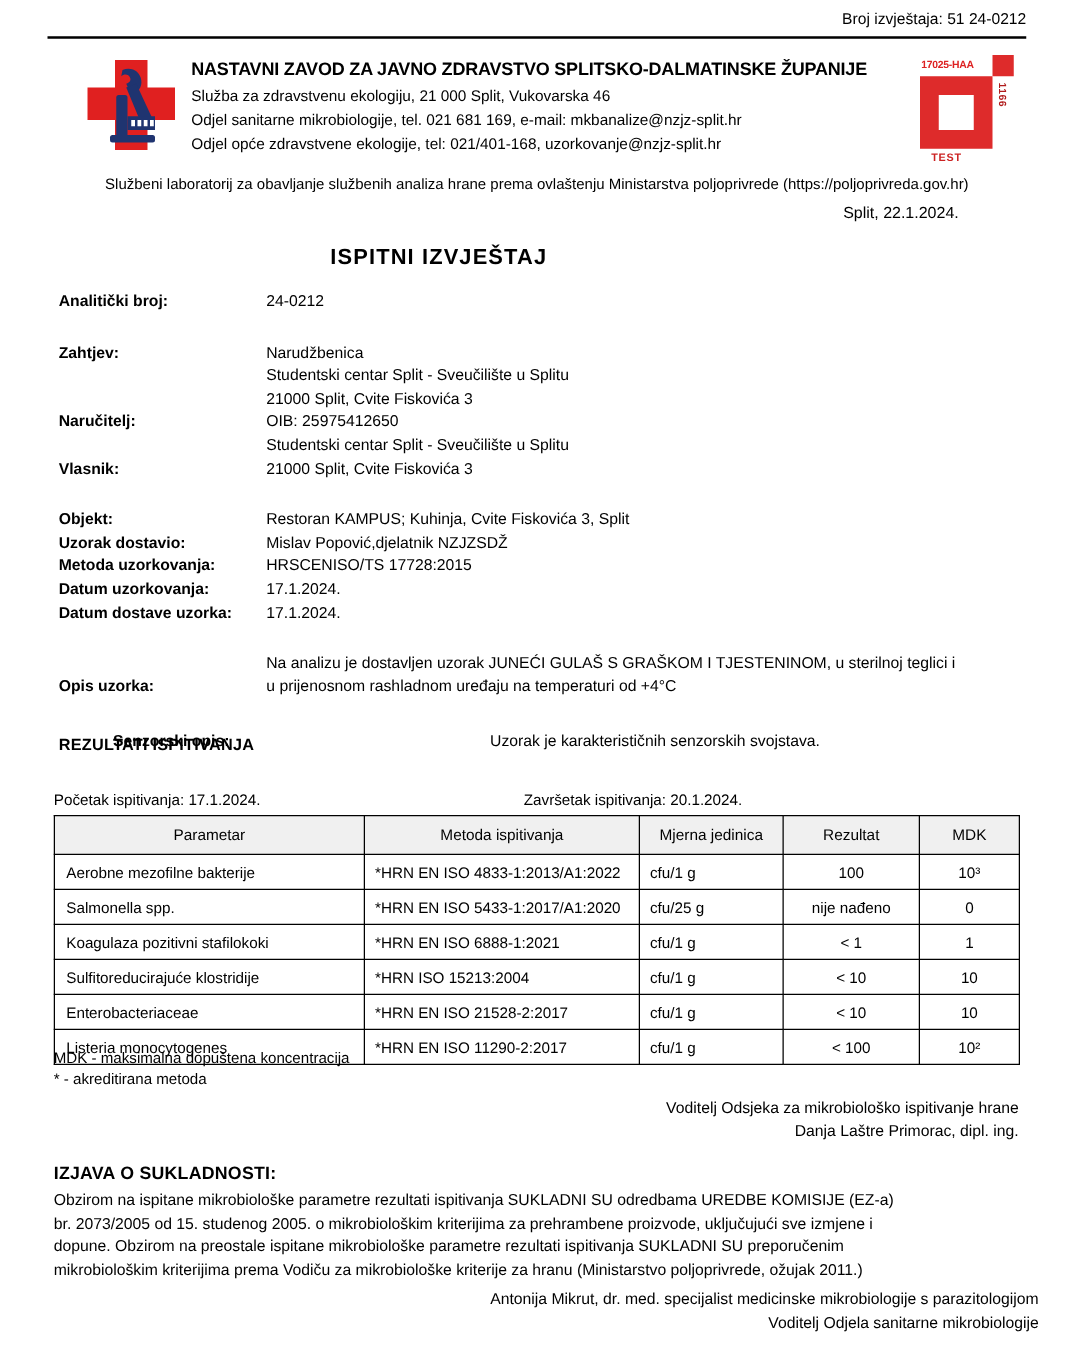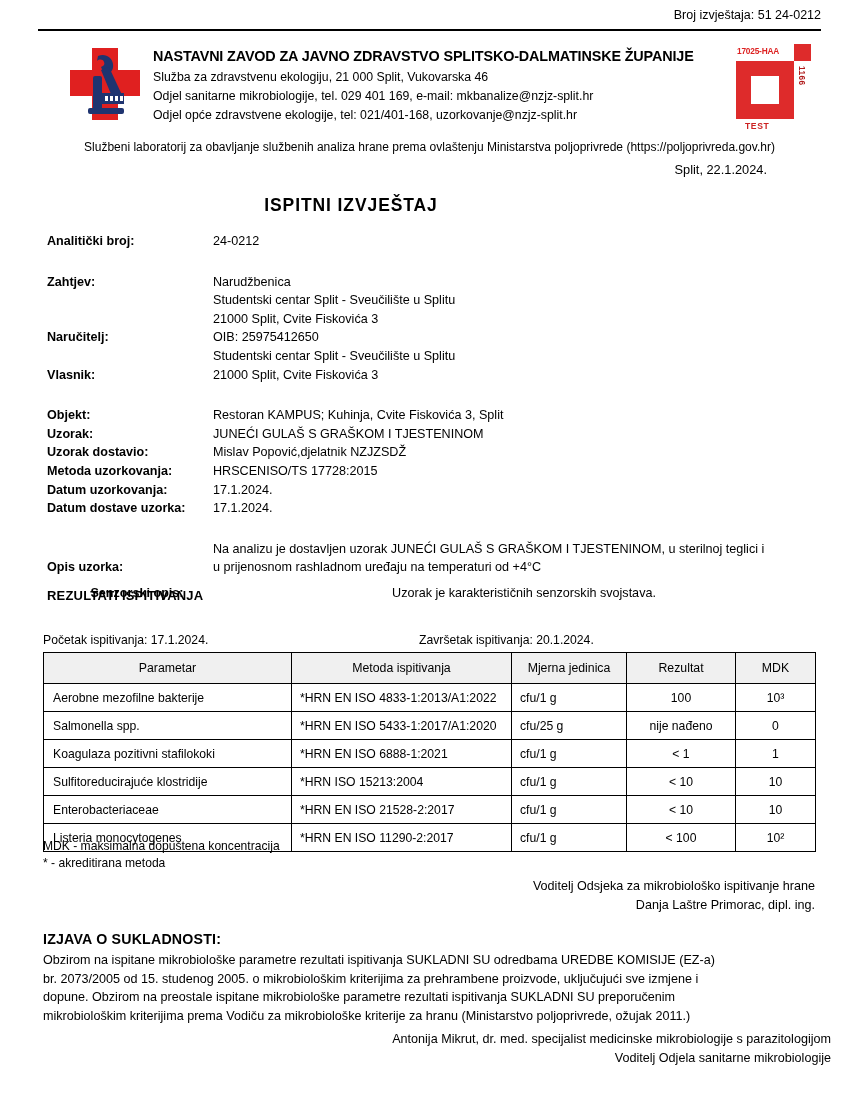--- a/index.html
+++ b/index.html
@@ -331,21 +331,21 @@
           <rect x="42" y="50" width="3" height="5"></rect>
           <rect x="47" y="50" width="3" height="5"></rect>
           <rect x="52" y="50" width="3" height="5"></rect>
         </g>
       </svg>
     </div>
 
     <div class="org-block">
       <div class="org-title">NASTAVNI  ZAVOD ZA JAVNO ZDRAVSTVO SPLITSKO-DALMATINSKE ŽUPANIJE</div>
       <div class="org-line">Služba za zdravstvenu ekologiju, 21 000 Split, Vukovarska 46</div>
-      <div class="org-line">Odjel sanitarne mikrobiologije, tel. 029 401 169, e-mail: mkbanalize@nzjz-split.hr</div>
+      <div class="org-line">Odjel sanitarne mikrobiologije, tel. 021 681 169, e-mail: mkbanalize@nzjz-split.hr</div>
       <div class="org-line">Odjel opće zdravstvene ekologije, tel: 021/401-168, uzorkovanje@nzjz-split.hr</div>
     </div>
 
     <div class="haa">
       <div class="haa-label">17025-HAA</div>
       <div class="haa-sq-tr"></div>
       <div class="haa-frame"></div>
       <div class="haa-num">1166</div>
       <div class="haa-test">TEST</div>
     </div>
@@ -387,24 +387,20 @@
       </div>
     </div>
 
     <div class="gap-md"></div>
 
     <div class="frow">
       <div class="flabel">Objekt:</div>
       <div class="fval">Restoran KAMPUS; Kuhinja, Cvite Fiskovića 3, Split</div>
     </div>
 
-    <div class="frow">
-      <div class="flabel">Uzorak:</div>
-      <div class="fval">JUNEĆI GULAŠ S GRAŠKOM I TJESTENINOM</div>
-    </div>
 
     <div class="frow">
       <div class="flabel">Uzorak dostavio:</div>
       <div class="fval">Mislav Popović,djelatnik NZJZSDŽ</div>
     </div>
 
     <div class="frow">
       <div class="flabel">Metoda uzorkovanja:</div>
       <div class="fval">HRSCENISO/TS 17728:2015</div>
     </div>

